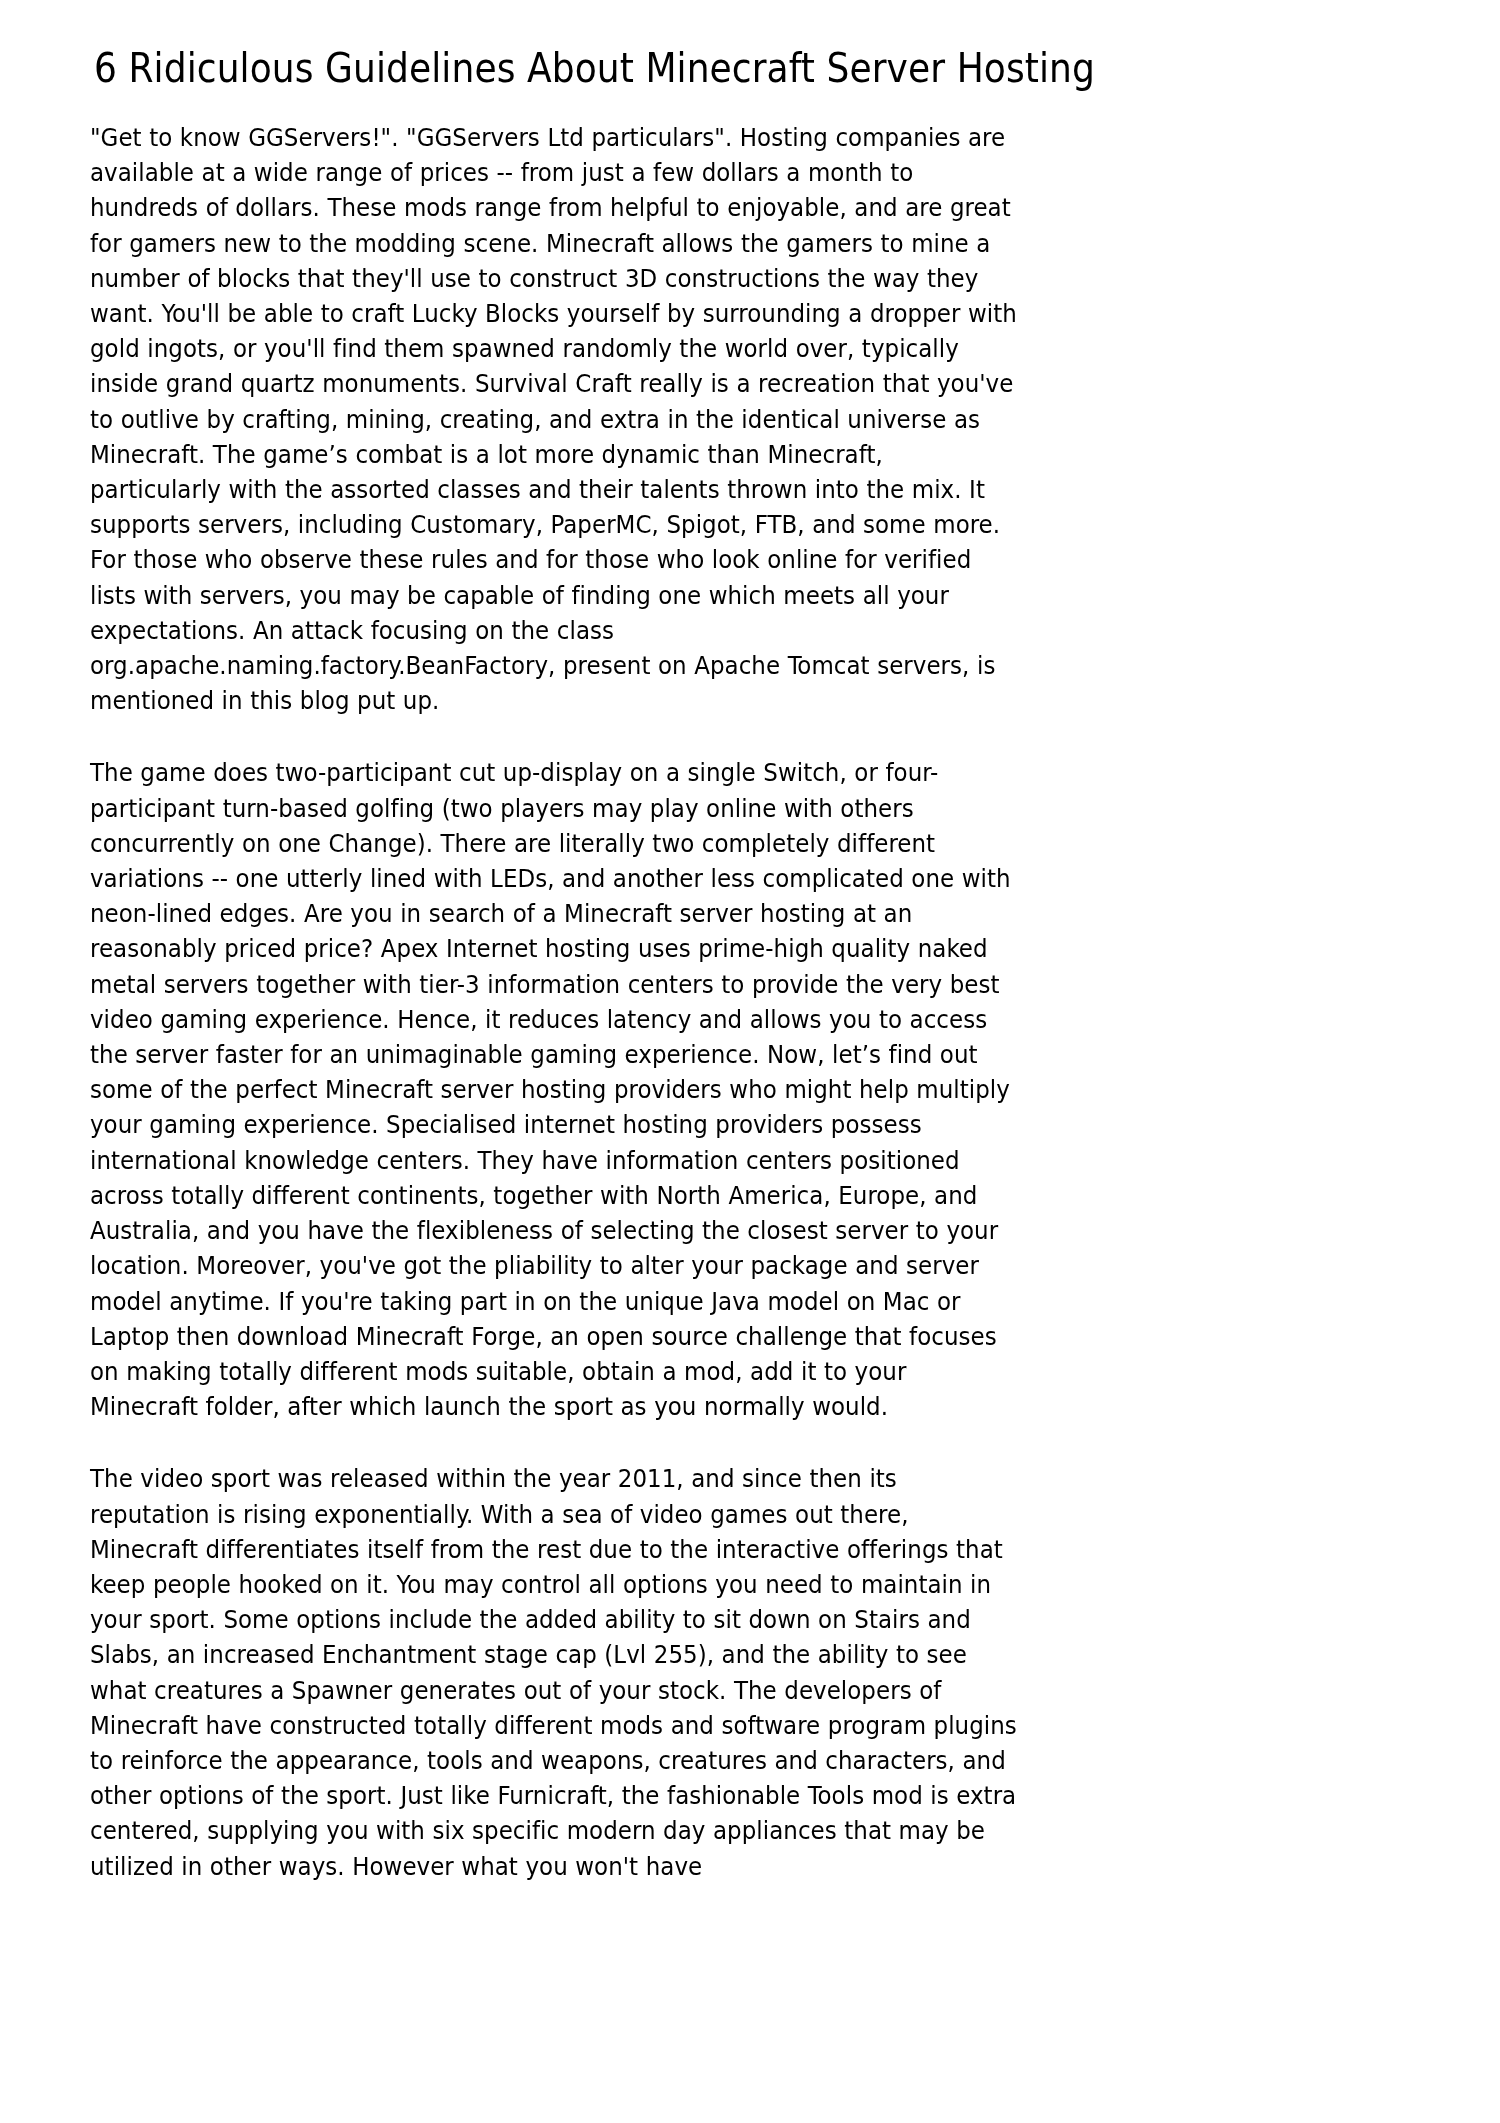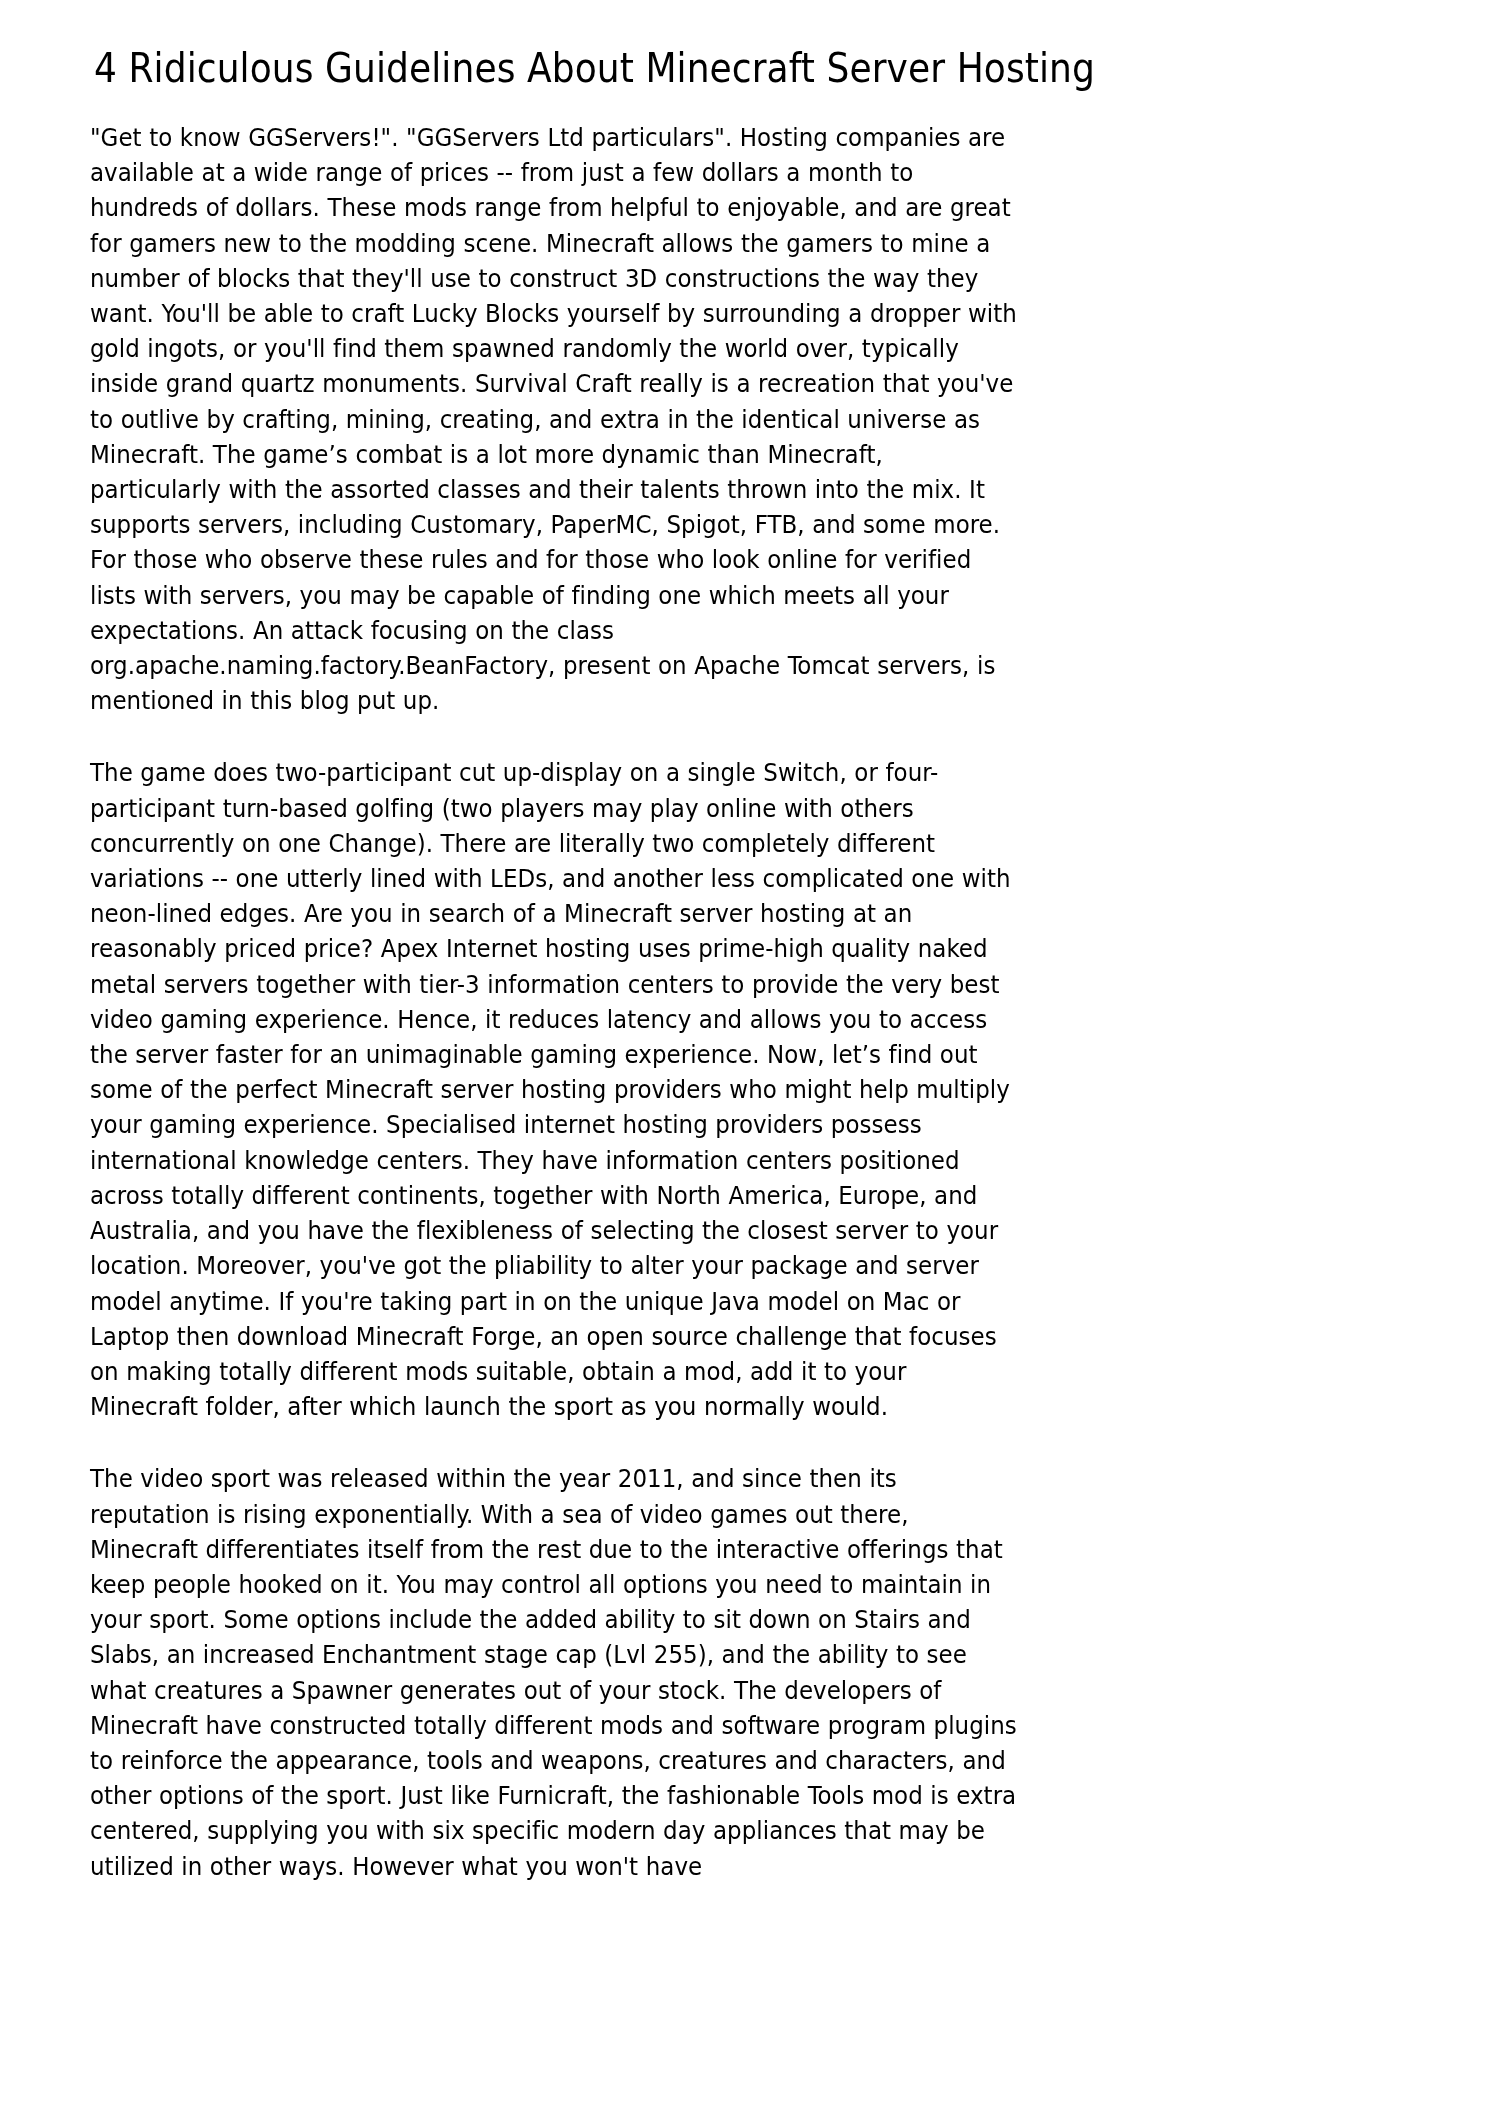--- a/index.html
+++ b/index.html
@@ -61,21 +61,21 @@
 
   .body-copy p:last-child {
     margin-bottom: 0;
   }
 </style>
 </head>
 <body>
 
 <div id="article">
 
-  <h1 class="page-title">4 Ridiculous Guidelines About Minecraft Server Hosting</h1>
+  <h1 class="page-title">6 Ridiculous Guidelines About Minecraft Server Hosting</h1>
 
   <div class="body-copy">
     <p> "Get to know GGServers!".  "GGServers Ltd particulars". Hosting companies are available at a wide range of prices -- from just a few dollars a month to hundreds of dollars. These mods range from helpful to enjoyable, and are great for gamers new to the modding scene. Minecraft allows the gamers to mine a number of blocks that they'll use to construct 3D constructions the way they want. You'll be able to craft Lucky Blocks yourself by surrounding a dropper with gold ingots, or you'll find them spawned randomly the world over, typically inside grand quartz monuments. Survival Craft really is a recreation that you've to outlive by crafting, mining, creating, and extra in the identical universe as Minecraft. The game’s combat is a lot more dynamic than Minecraft, particularly with the assorted classes and their talents thrown into the mix. It supports servers, including Customary, PaperMC, Spigot, FTB, and some more. For those who observe these rules and for those who look online for verified lists with servers, you may be capable of finding one which meets all your expectations. An attack focusing on the class org.apache.naming.factory.BeanFactory, present on Apache Tomcat servers, is mentioned in this blog put up.</p>
     <p>The game does two-participant cut up-display on a single Switch, or four-participant turn-based golfing (two players may play online with others concurrently on one Change). There are literally two completely different variations -- one utterly lined with LEDs, and another less complicated one with neon-lined edges. Are you in search of a Minecraft server hosting at an reasonably priced price? Apex Internet hosting uses prime-high quality naked metal servers together with tier-3 information centers to provide the very best video gaming experience. Hence, it reduces latency and allows you to access the server faster for an unimaginable gaming experience. Now, let’s find out some of the perfect Minecraft server hosting providers who might help multiply your gaming experience. Specialised internet hosting providers possess international knowledge centers. They have information centers positioned across totally different continents, together with North America, Europe, and Australia, and you have the flexibleness of selecting the closest server to your location. Moreover, you've got the pliability to alter your package and server model anytime. If you're taking part in on the unique Java model on Mac or Laptop then download Minecraft Forge, an open source challenge that focuses on making totally different mods suitable, obtain a mod, add it to your Minecraft folder, after which launch the sport as you normally would.</p>
     <p>The video sport was released within the year 2011, and since then its reputation is rising exponentially. With a sea of video games out there, Minecraft differentiates itself from the rest due to the interactive offerings that keep people hooked on it. You may control all options you need to maintain in your sport. Some options include the added ability to sit down on Stairs and Slabs, an increased Enchantment stage cap (Lvl 255), and the ability to see what creatures a Spawner generates out of your stock. The developers of Minecraft have constructed totally different mods and software program plugins to reinforce the appearance, tools and weapons, creatures and characters, and other options of the sport. Just like Furnicraft, the fashionable Tools mod is extra centered, supplying you with six specific modern day appliances that may be utilized in other ways. However what you won't have</p>
   </div>
 
 </div>
 
 </body></html>

